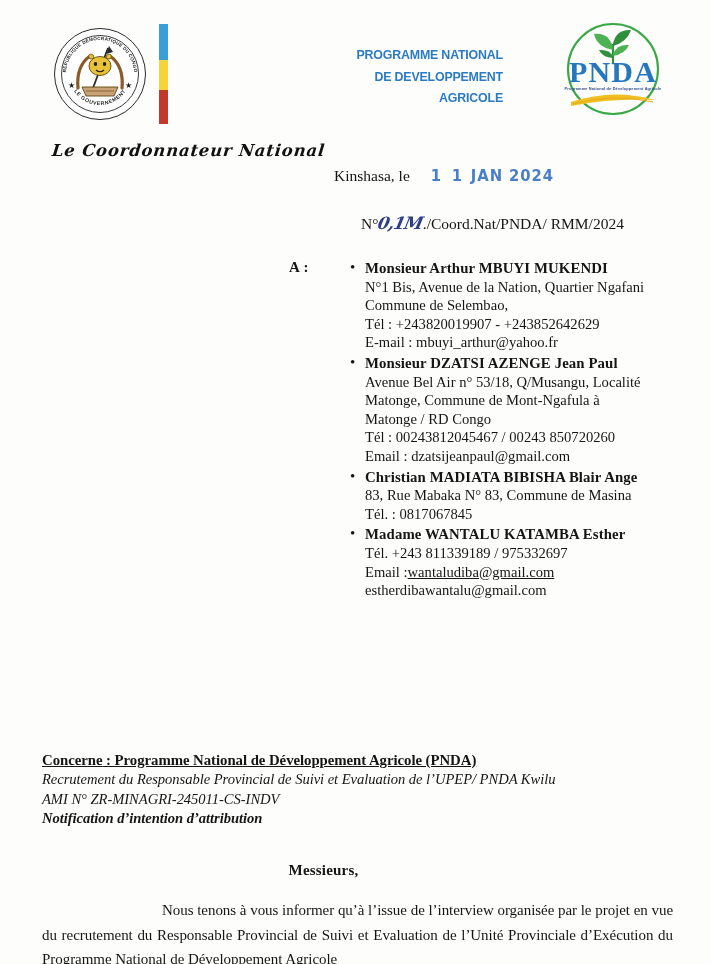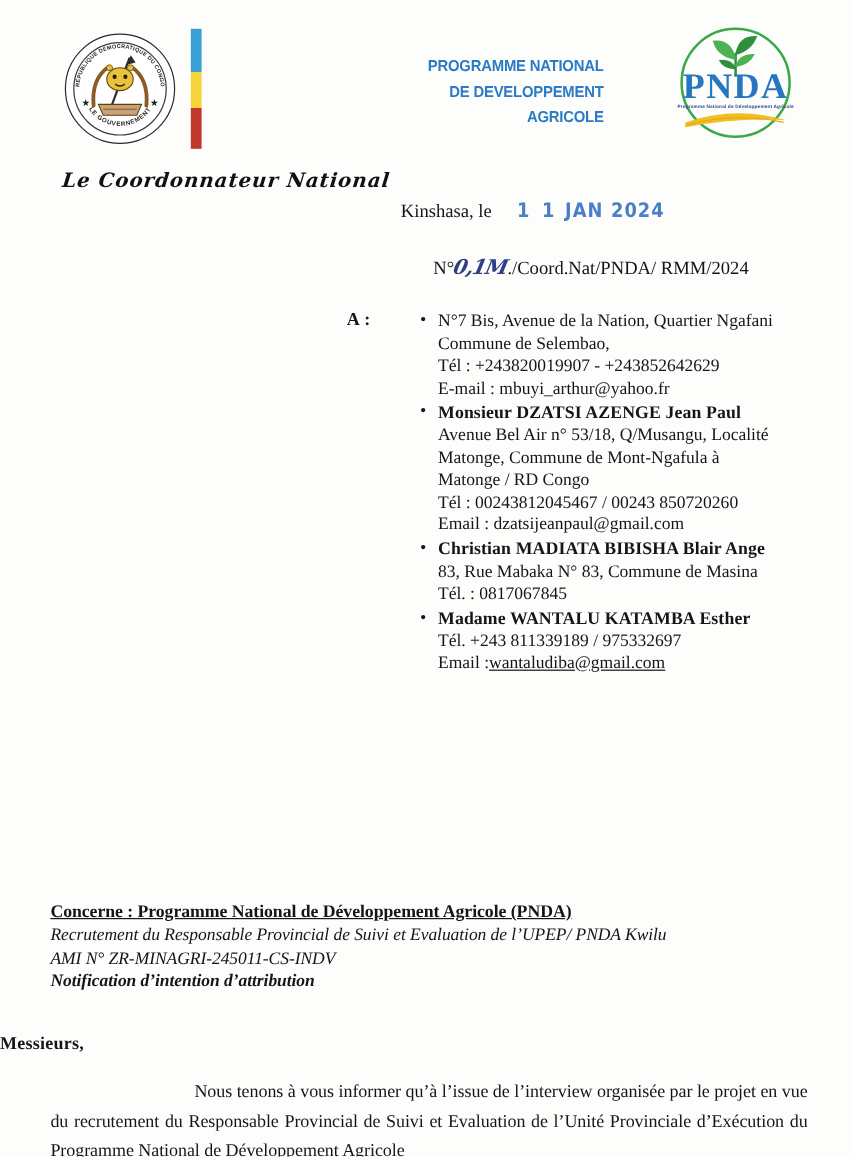--- a/index.html
+++ b/index.html
@@ -231,21 +231,21 @@
   }
   .subject-sub.bold {
     font-weight: bold;
   }
 
   
   .salutation {
     position: absolute;
     left: 0; top: 862px;
     width: 647px;
-    text-align: left;
+    text-align: center;
     font-size: 15px;
     font-weight: bold;
     letter-spacing: 0.2px;
   }
   .body-para {
     position: absolute;
     left: 42px; top: 898px;
     width: 631px;
     font-size: 15px;
     line-height: 24.5px;
@@ -343,21 +343,22 @@
 
   <div class="refline">
     <span>N°</span><span class="ref-hand">0,1M</span><span>./Coord.Nat/PNDA/ RMM/2024</span>
   </div>
 
   <div class="recipients">
     <div class="a-label">A   :</div>
     <ul class="rec-list">
 
       <li class="rec-item">
-        <span class="rec-line">N°7 Bis, Avenue de la Nation, Quartier Ngafani</span>
+        <span class="rec-name">Monsieur  Arthur MBUYI MUKENDI</span>
+        <span class="rec-line">N°1 Bis, Avenue de la Nation, Quartier Ngafani</span>
         <span class="rec-line">Commune de Selembao,</span>
         <span class="rec-line">Tél : +243820019907 - +243852642629</span>
         <span class="rec-line">E-mail : mbuyi_arthur@yahoo.fr</span>
       </li>
 
       <li class="rec-item">
         <span class="rec-name">Monsieur  DZATSI AZENGE  Jean Paul</span>
         <span class="rec-line">Avenue Bel Air n° 53/18, Q/Musangu, Localité</span>
         <span class="rec-line">Matonge, Commune de Mont-Ngafula à</span>
         <span class="rec-line">Matonge / RD Congo</span>
@@ -369,20 +370,21 @@
         <span class="rec-name">Christian  MADIATA BIBISHA Blair Ange</span>
         <span class="rec-line">83, Rue Mabaka N° 83, Commune de Masina</span>
         <span class="rec-line">Tél. : 0817067845</span>
       </li>
 
 
       <li class="rec-item">
         <span class="rec-name">Madame WANTALU KATAMBA Esther</span>
         <span class="rec-line">Tél. +243 811339189 / 975332697</span>
         <span class="rec-line"><span>Email :</span><span class="rec-line u">wantaludiba@gmail.com</span></span>
+        <span class="rec-line">estherdibawantalu@gmail.com</span>
       </li>
 
     </ul>
   </div>
 
   <div class="subject">
     <div class="subject-main"><span>Concerne</span><span> : Programme National de Développement Agricole (PNDA)</span></div>
     <div class="subject-sub">Recrutement du Responsable Provincial de Suivi et Evaluation de l’UPEP/ PNDA Kwilu</div>
     <div class="subject-sub">AMI N° ZR-MINAGRI-245011-CS-INDV</div>
     <div class="subject-sub bold">Notification d’intention d’attribution</div>

